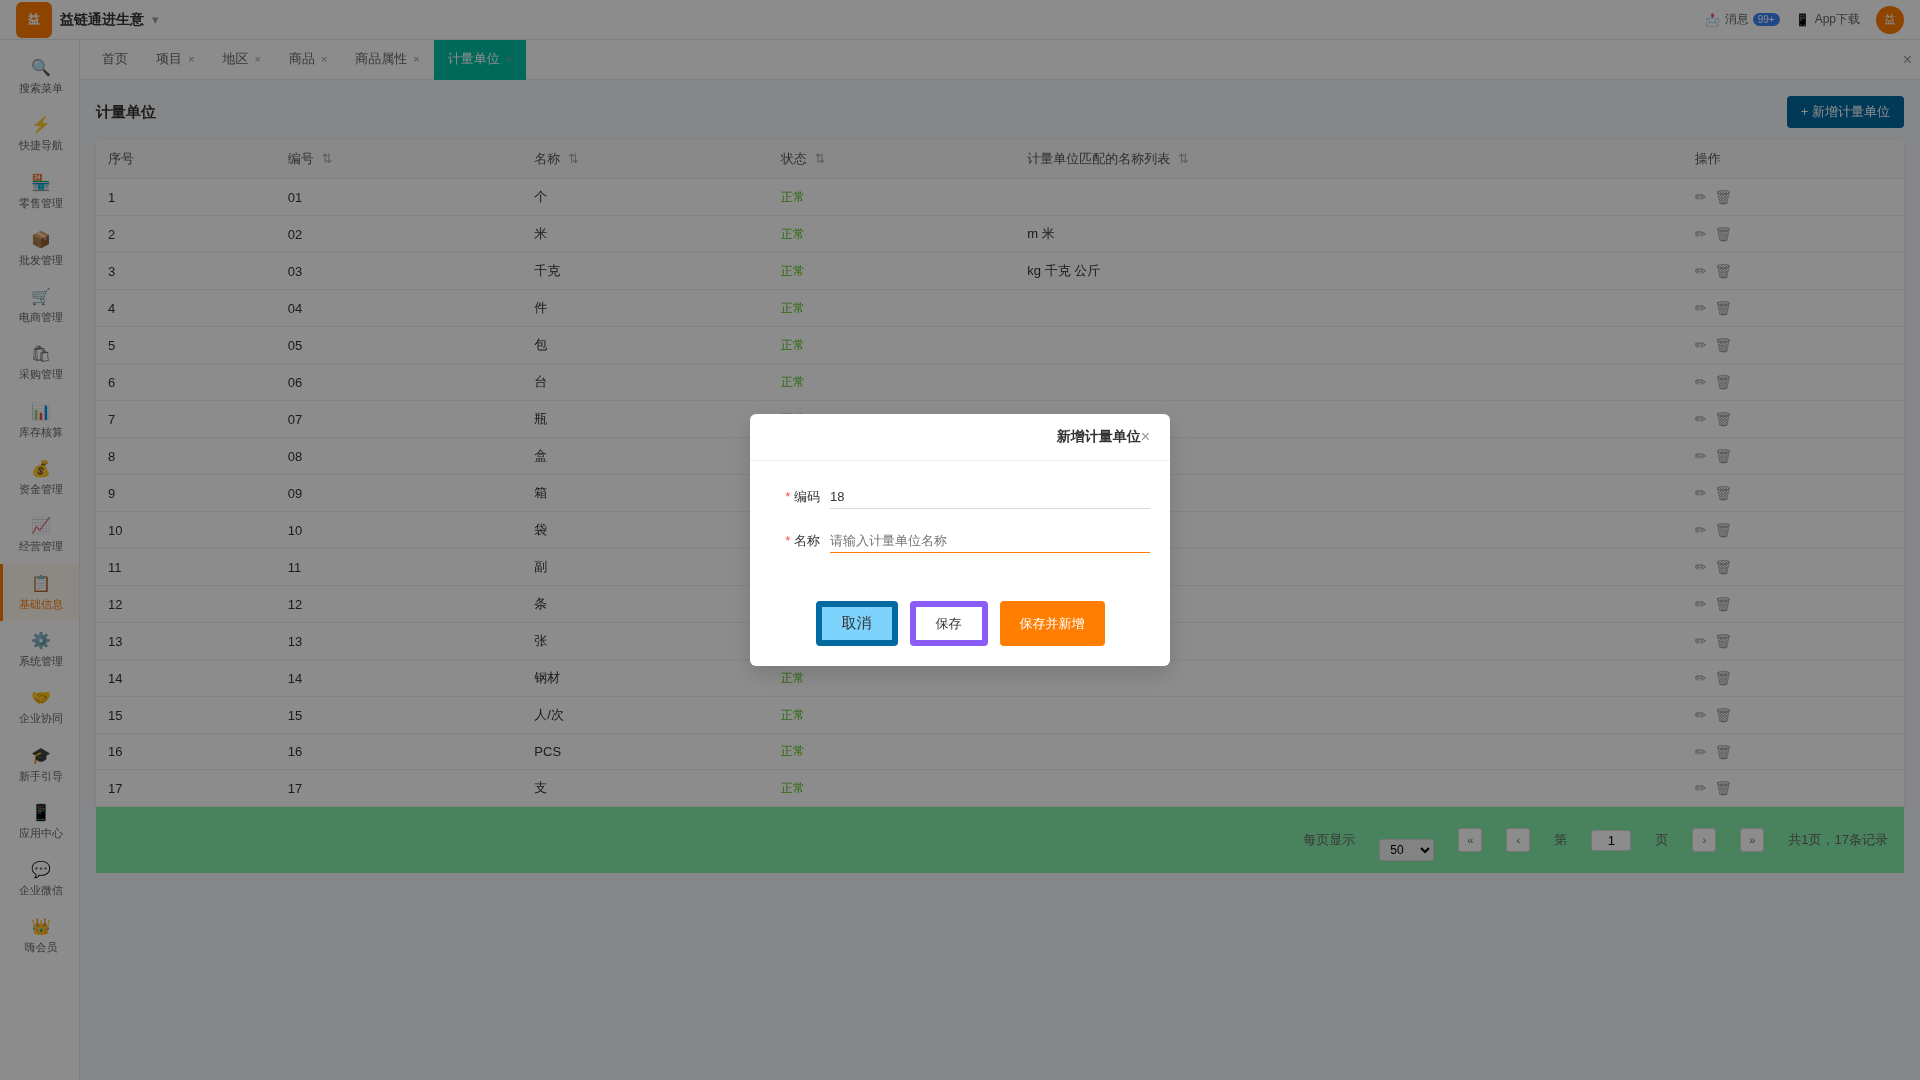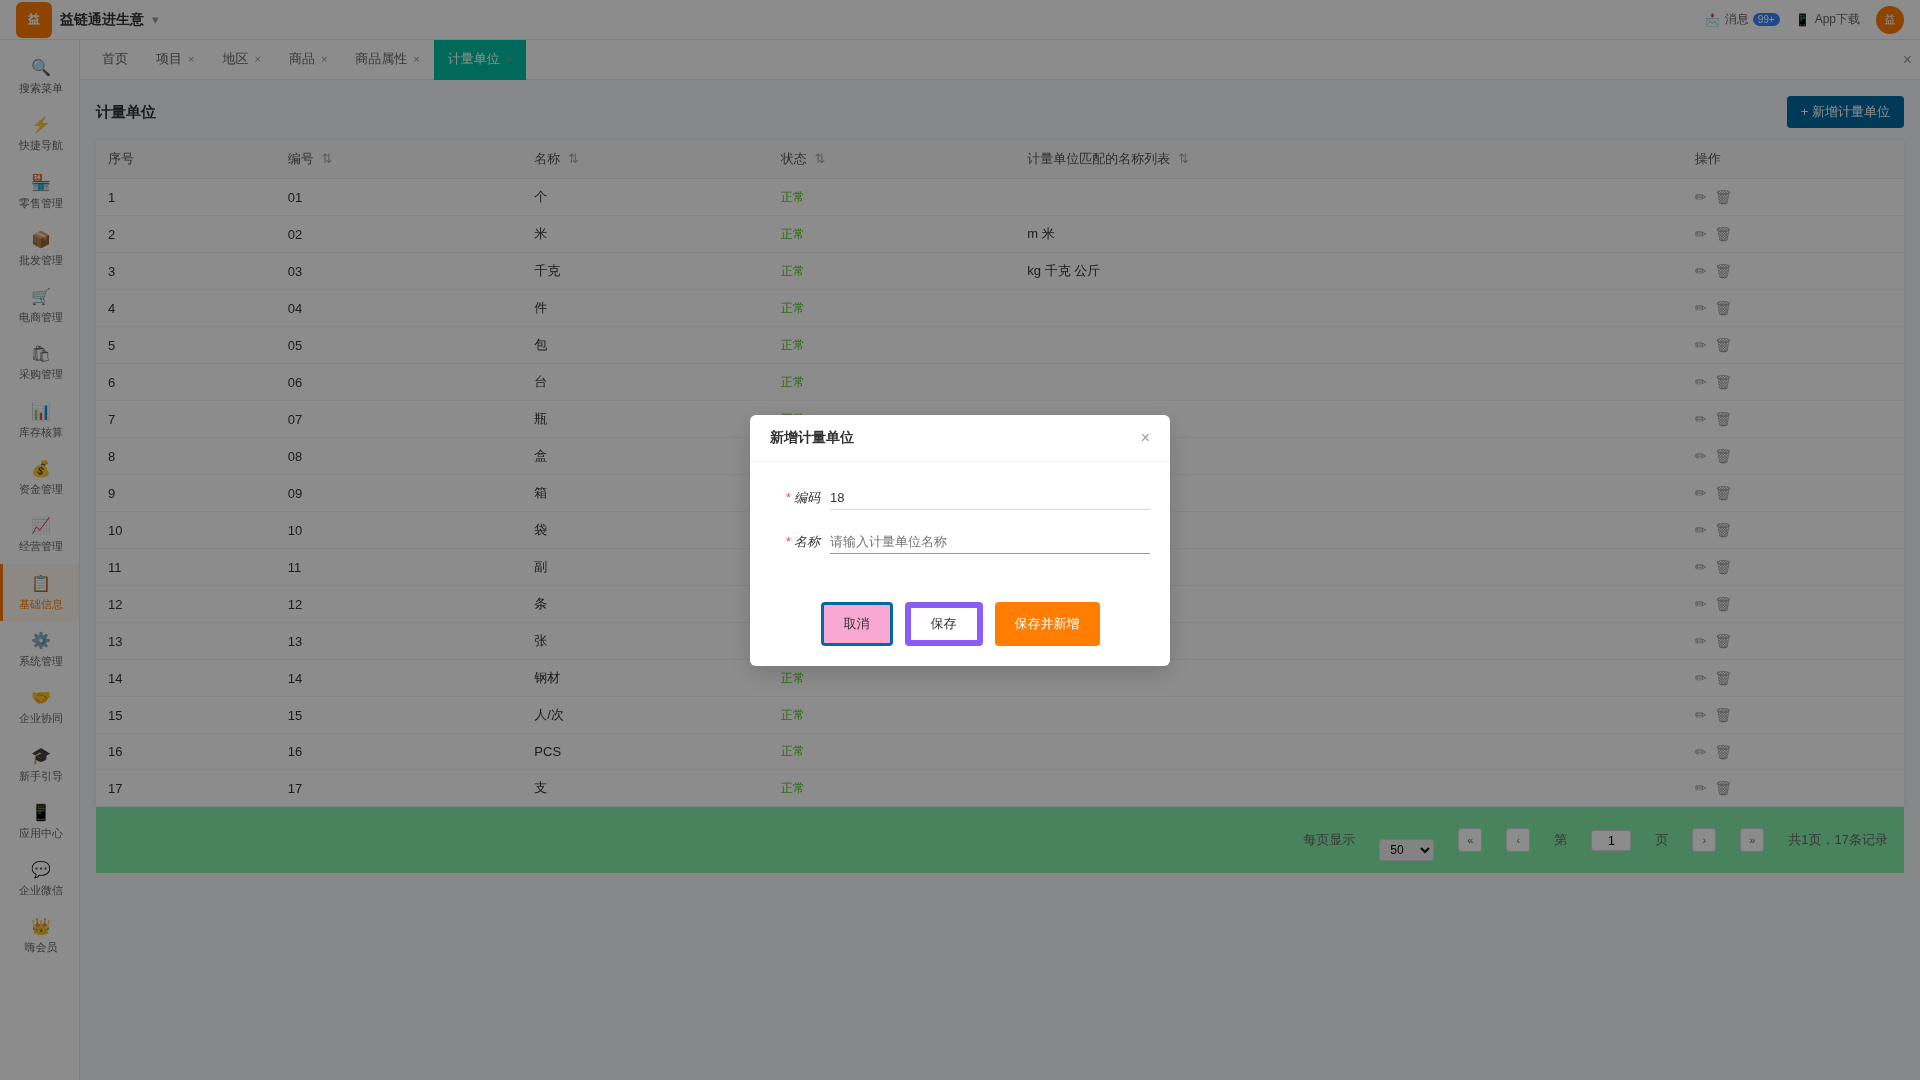--- a/index.html
+++ b/index.html
@@ -270,21 +270,21 @@
       background: #fff;
       border-radius: 6px;
       width: 420px;
       box-shadow: 0 8px 24px rgba(0,0,0,0.15);
       overflow: hidden;
     }
     .modal-header {
       padding: 14px 20px;
       border-bottom: 1px solid #f0f0f0;
       display: flex;
-      justify-content: space-between;
+      justify-content: flex-end;
       align-items: center;
     }
     .modal-title {
       font-size: 14px;
       font-weight: bold;
       color: #333;
     }
     .modal-close {
       cursor: pointer;
       color: #999;
@@ -299,21 +299,20 @@
       align-items: center;
       margin-bottom: 20px;
     }
     .form-label {
       width: 60px;
       text-align: right;
       padding-right: 10px;
       color: #333;
       font-size: 13px;
       flex-shrink: 0;
-      font-style: italic;
     }
     .form-label.required::before {
       content: "* ";
       color: #ff4d4f;
     }
     .form-input {
       flex: 1;
       border: none;
       border-bottom: 1px solid #d9d9d9;
       padding: 4px 0;
@@ -325,25 +324,25 @@
       border-bottom-color: #ff7d00;
     }
     .modal-footer {
       padding: 12px 20px 20px;
       display: flex;
       justify-content: center;
       gap: 12px;
     }
     .btn-cancel {
       padding: 7px 20px;
-      border: 3px solid #0369a1;
-      background: #f9a8d4;
+      border: 6px solid #0369a1;
+      background: #7dd3fc;
       border-radius: 4px;
       cursor: pointer;
-      font-size: 13px;
+      font-size: 15px;
       color: #333;
     }
     .btn-save {
       padding: 7px 20px;
       border: 6px solid #8b5cf6;
       background: #fff;
       border-radius: 4px;
       cursor: pointer;
       font-size: 13px;
       color: #333;

